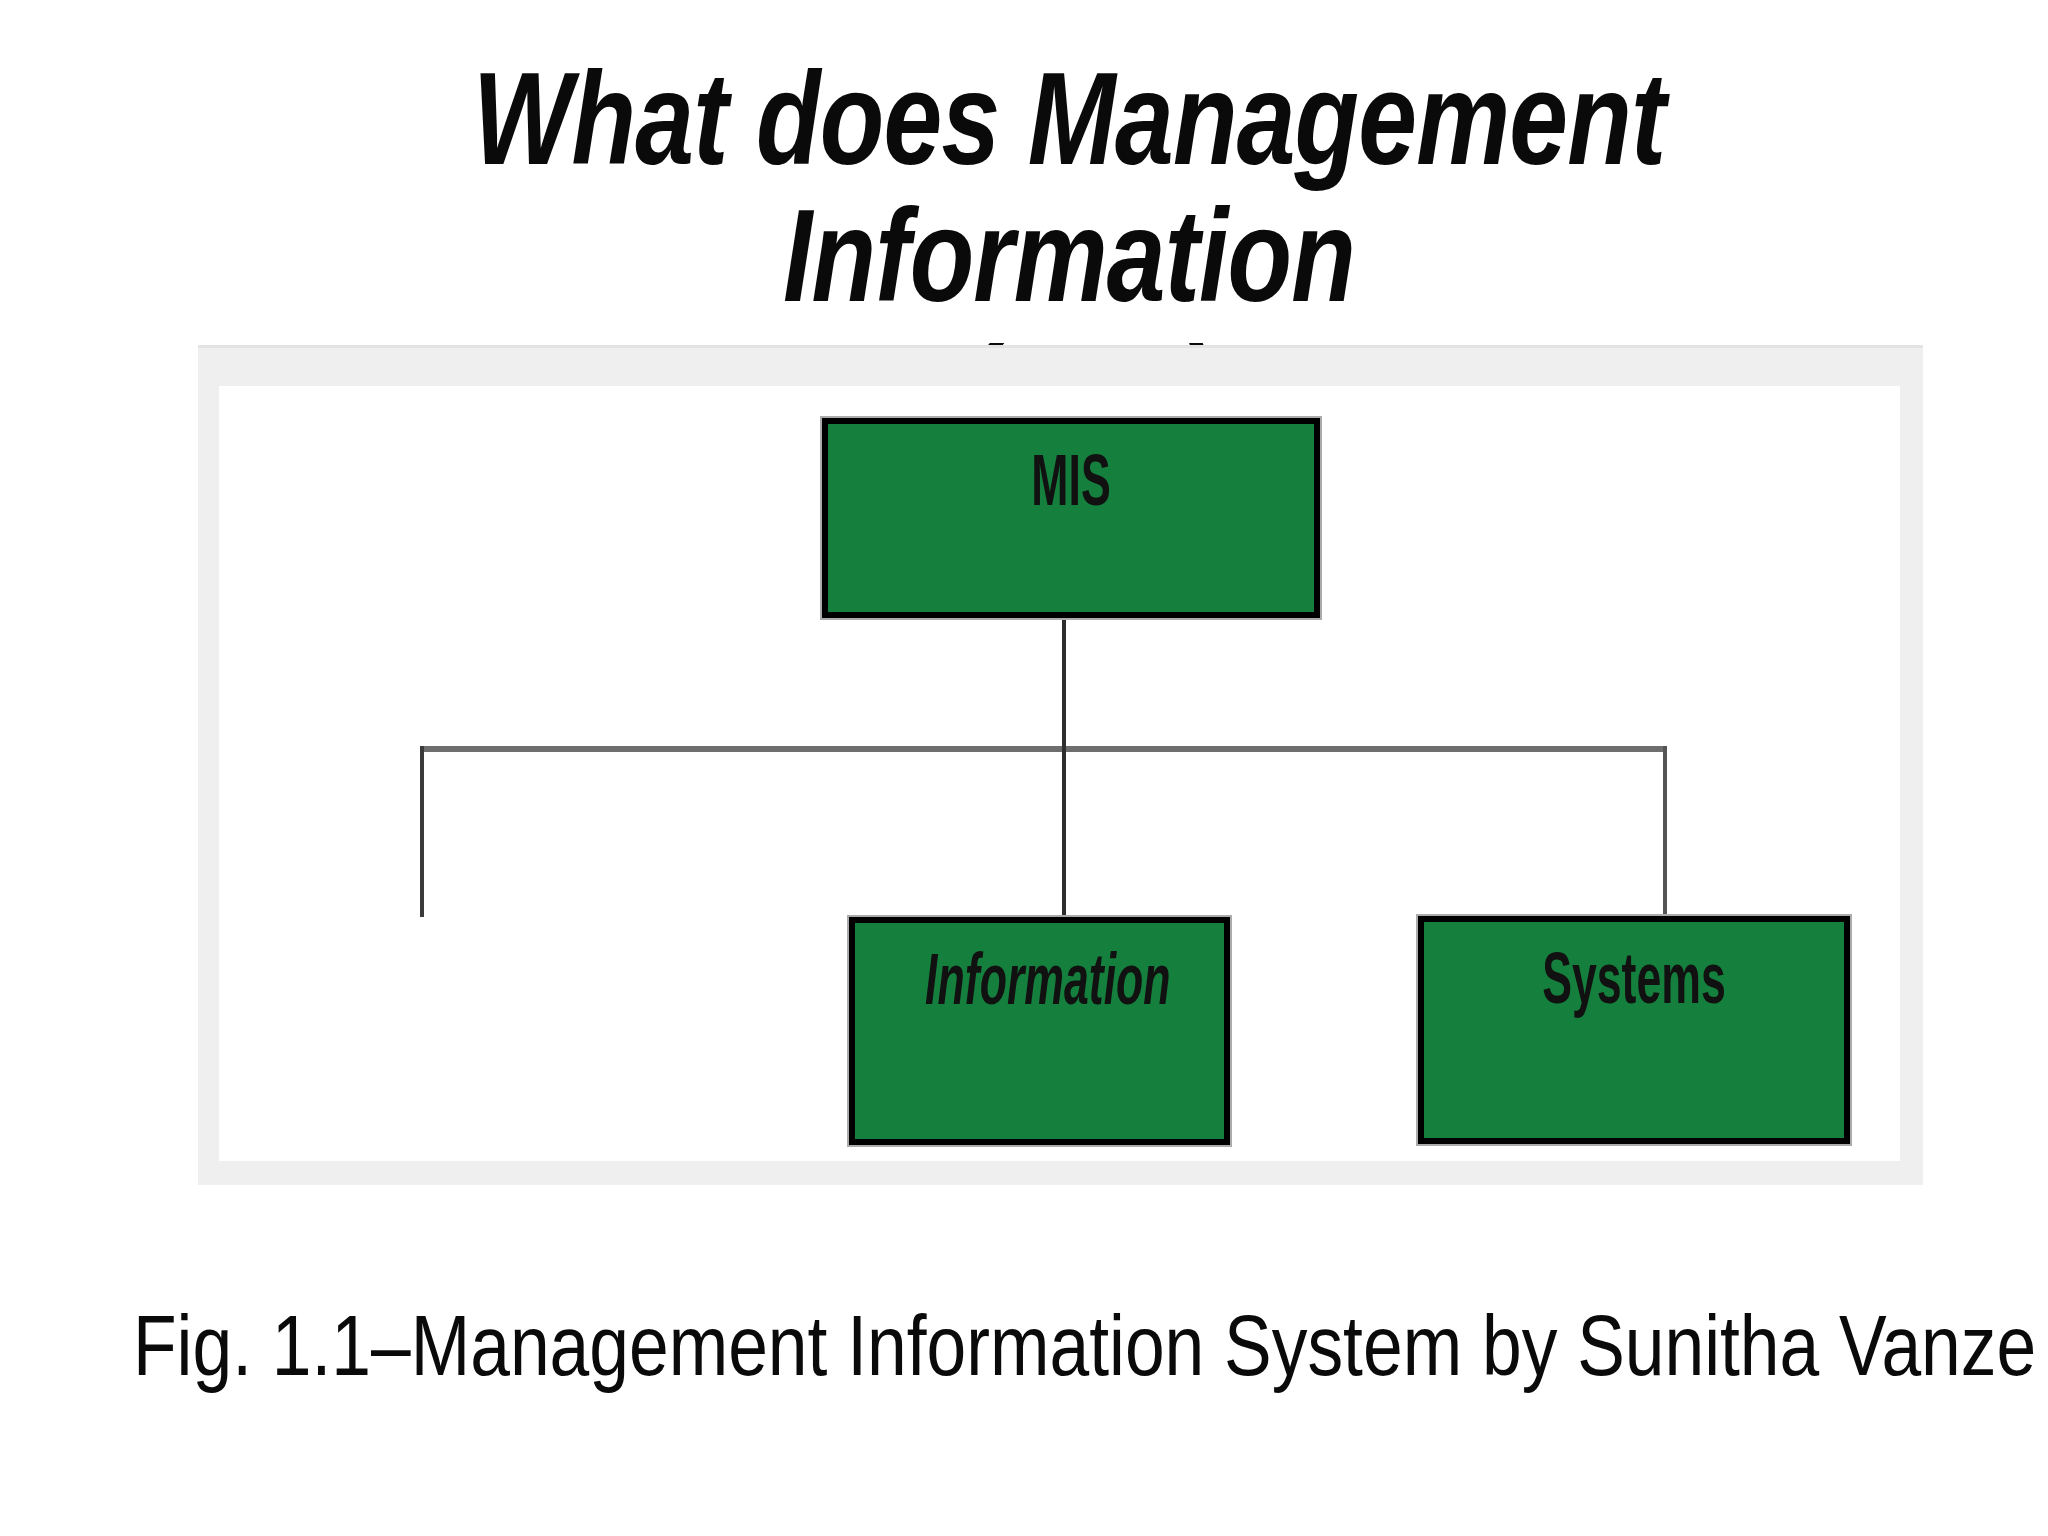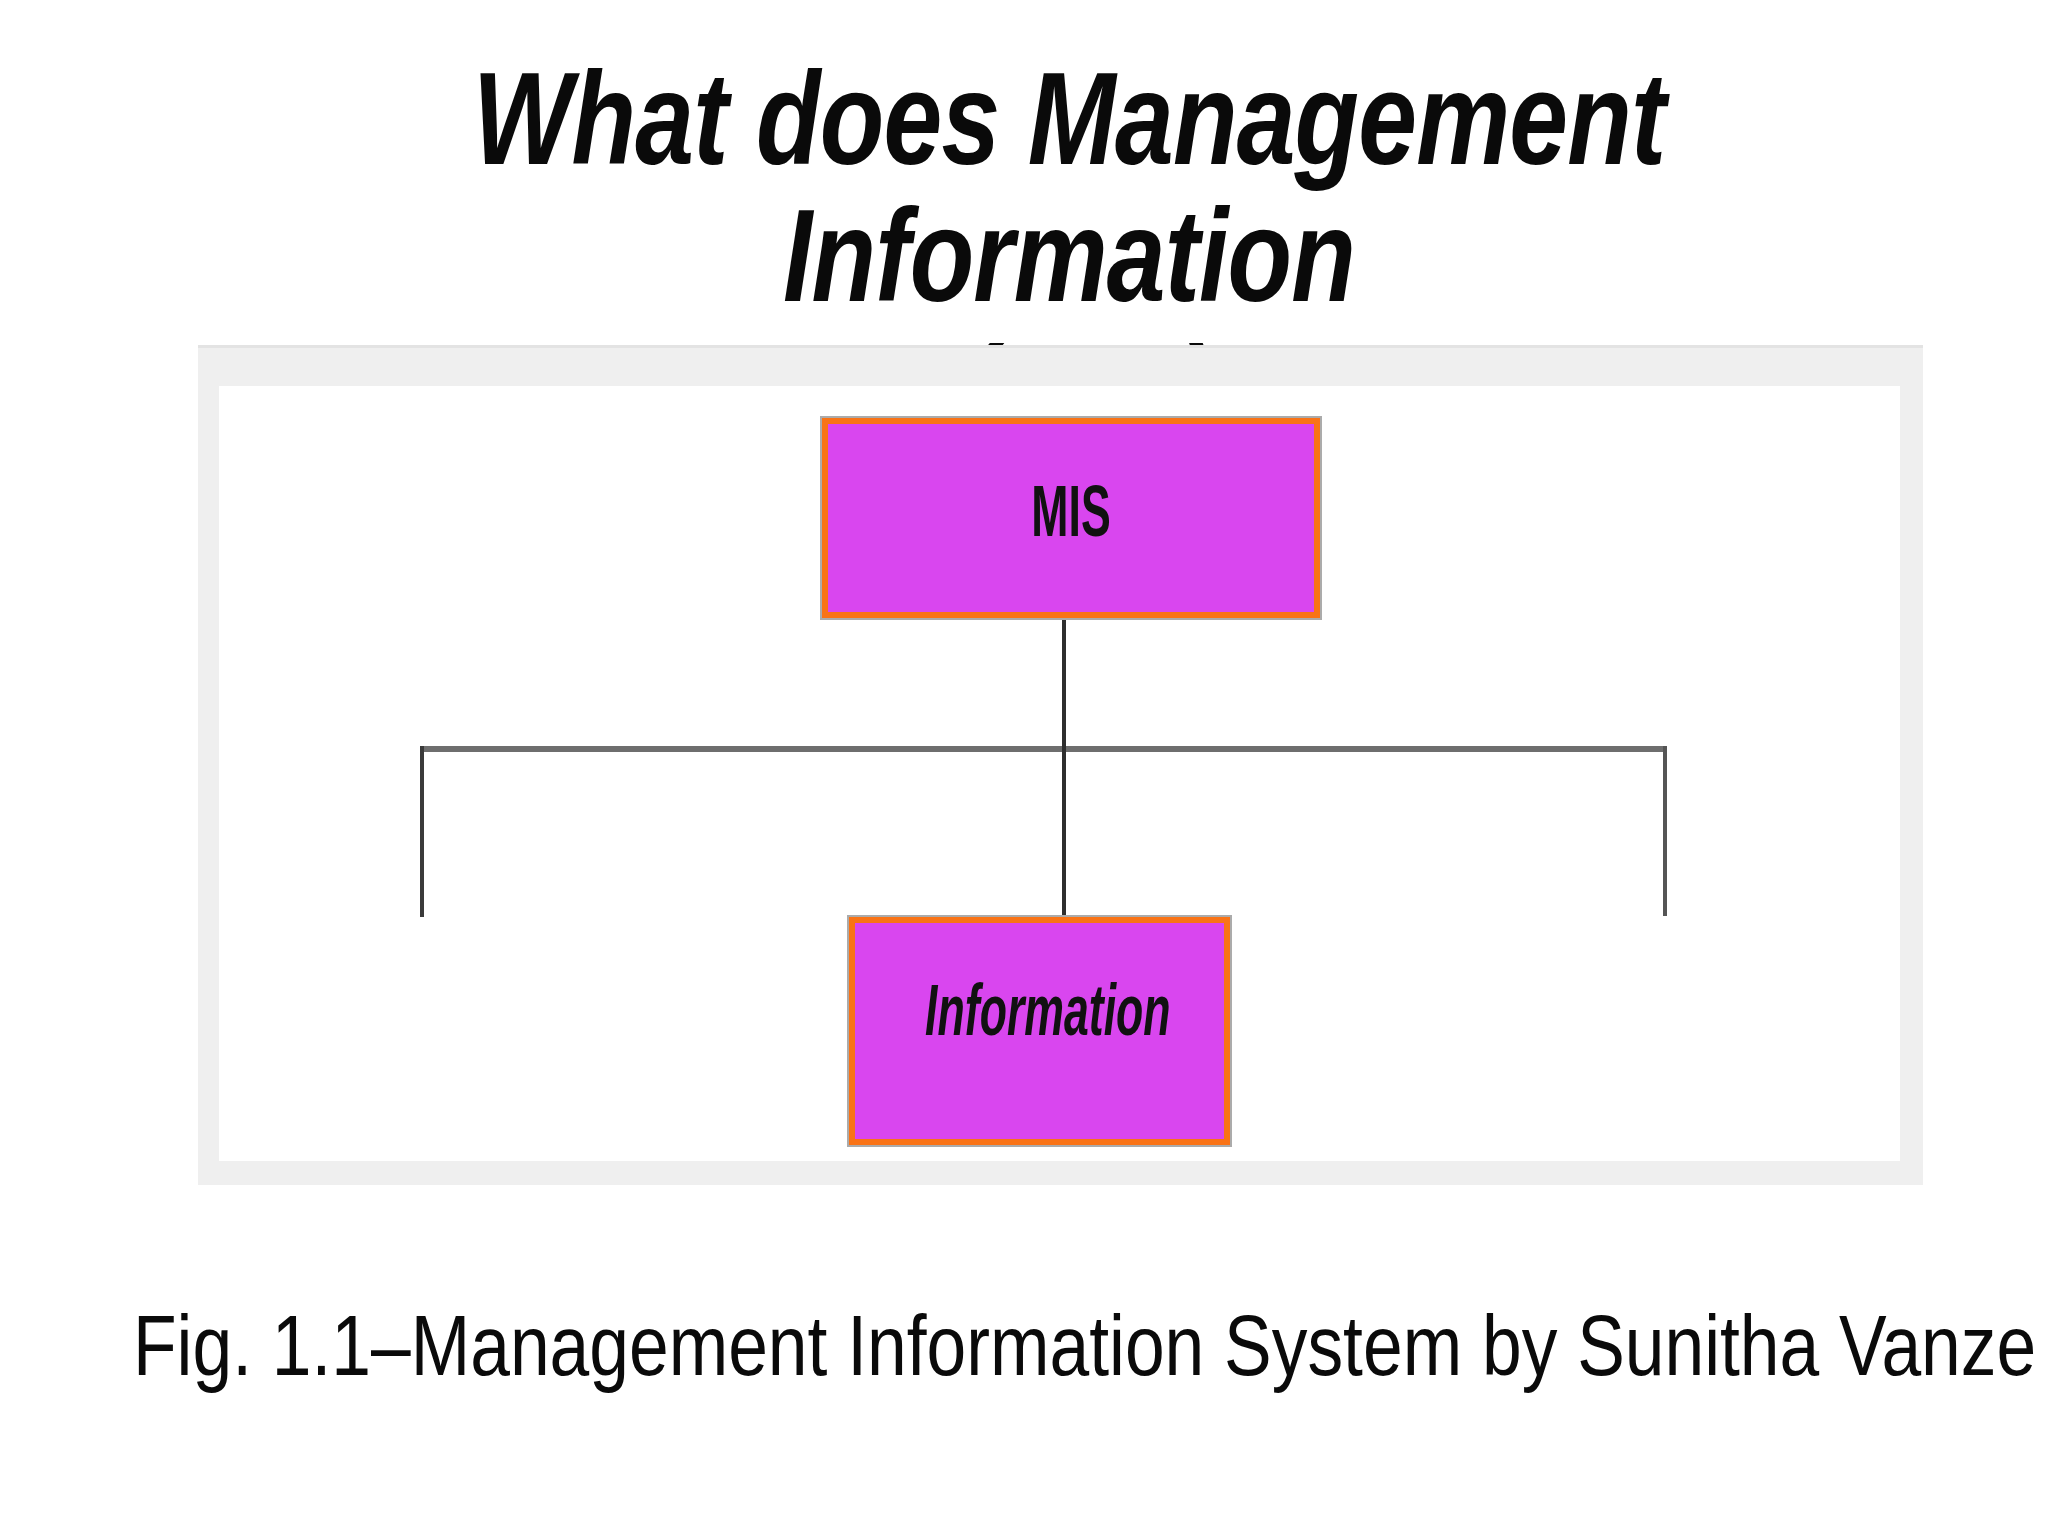--- a/index.html
+++ b/index.html
@@ -23,23 +23,23 @@
     position:absolute; left:153px; top:345px; width:1725px; height:840px;
     background:#efefef; box-sizing:border-box; border-top:3px solid #e3e3e3;
   }
   .panel-inner {
     position:absolute; left:21px; top:38px; right:23px; bottom:24px;
     background:#ffffff;
   }
 
   
   .node {
-    position:absolute; box-sizing:border-box; background:#d946ef;
-    border:6px solid #f97316; box-shadow:0 0 0 2px #ababab;
-    padding-top:46px;
+    position:absolute; box-sizing:border-box; background:#15803d;
+    border:6px solid #000000; box-shadow:0 0 0 2px #ababab;
+    padding-top:15px;
   }
   .node-label {
     display:block; text-align:center; white-space:nowrap;
     font-weight:bold; font-size:72px; line-height:1.15; color:#111111;
     transform:scaleX(0.62); transform-origin:50% 0;
   }
   .node-root   { left:624px;  top:70px;  width:498px; height:200px; }
   .node-mgmt   { left:75px;   top:569px; width:452px; height:226px; }
   .node-info   { left:651px;  top:569px; width:381px; height:228px;font-style:italic; }
   .node-sys    { left:1220px; top:568px; width:432px; height:228px; }
@@ -80,17 +80,20 @@
 
     <div class="node node-root">
       <span class="node-label">MIS</span>
     </div>
 
 
     <div class="node node-info">
       <span class="node-label">Information</span>
     </div>
 
+    <div class="node node-sys">
+      <span class="node-label">Systems</span>
+    </div>
   </div>
 
   <div class="caption">Fig. 1.1–Management Information System by Sunitha Vanze</div>
 
 </div>
 
 </body></html>

